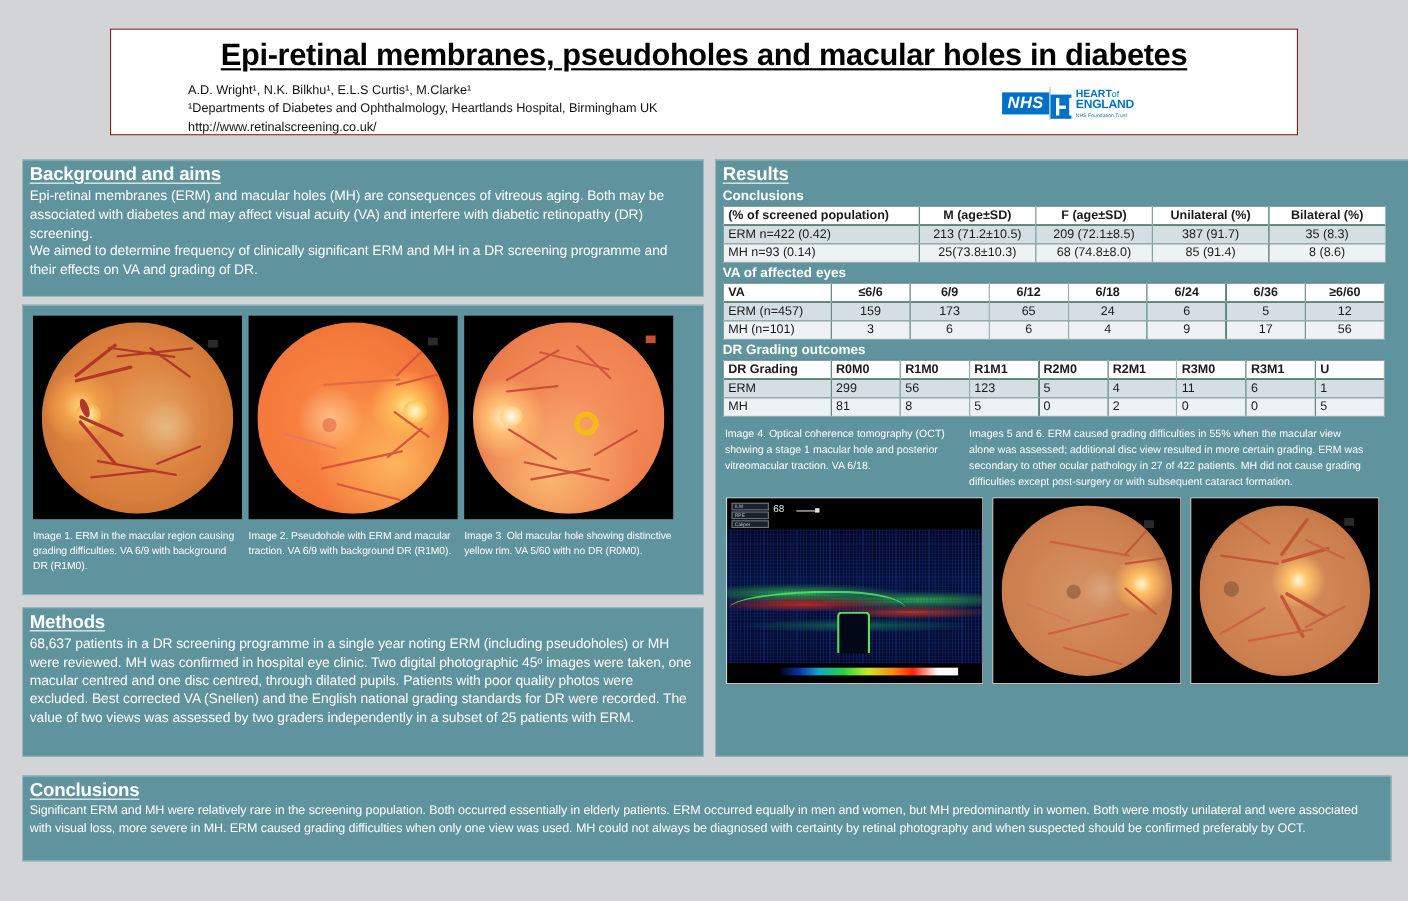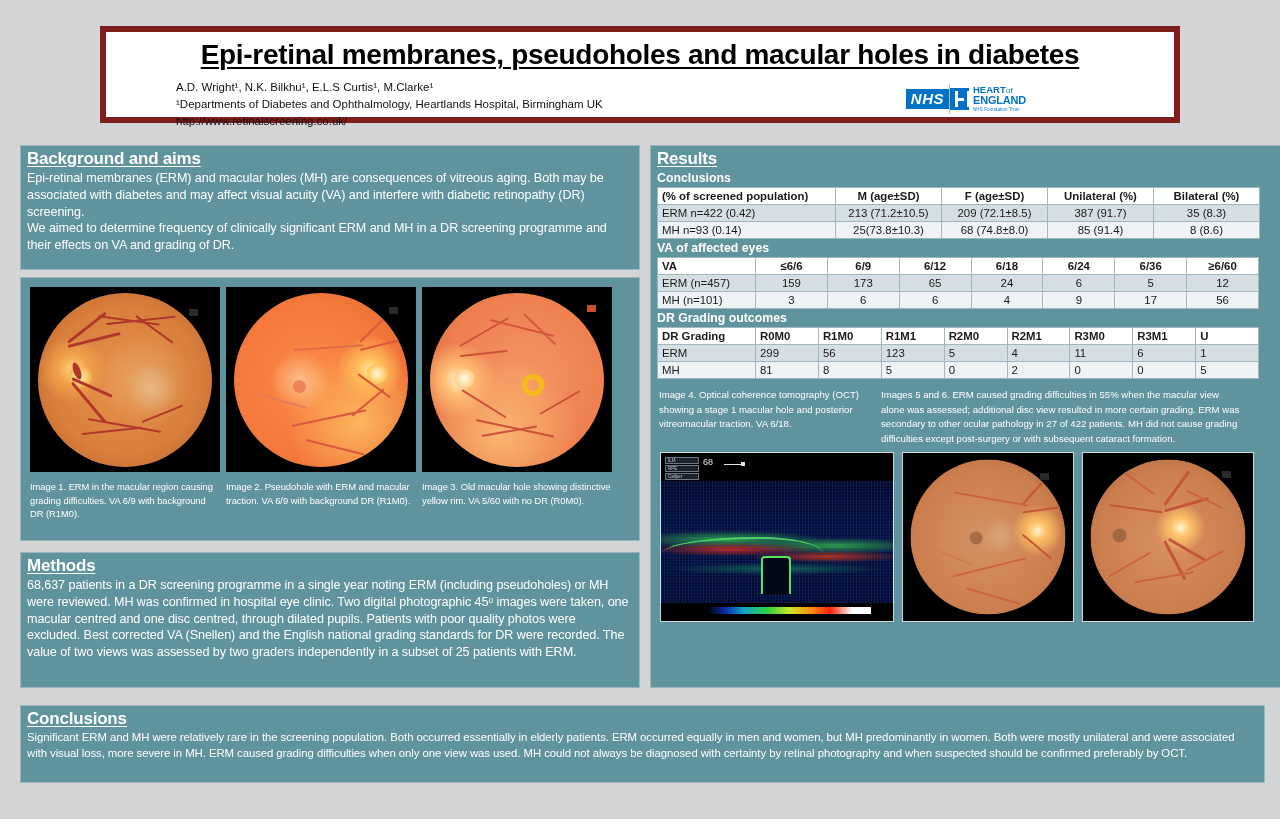--- a/index.html
+++ b/index.html
@@ -20,21 +20,21 @@
   }
 
   
   .title-banner {
     position: absolute;
     left: 100px;
     top: 26px;
     width: 1080px;
     height: 97px;
     background: #ffffff;
-    border: 6px solid #7f1d1d;
+    border: 1px solid #7f1d1d;
     box-sizing: border-box;
   }
   .title-main {
     text-align: center;
     font-size: 28px;
     font-weight: bold;
     color: #000;
     letter-spacing: -0.3px;
     margin-top: 7px;
     text-decoration: underline;
@@ -66,21 +66,21 @@
     padding: 2px 5px 2px 5px;
     line-height: 1.05;
   }
   .logo-divider {
     width: 1px;
     height: 30px;
     background: #b5b9bc;
   }
   .heoe {
     display: flex;
-    align-items: center;
+    align-items: flex-end;
     gap: 4px;
   }
   .heoe-mark {
     width: 19px;
     height: 22px;
     background: #0072c6;
     position: relative;
     flex: none;
   }
   .heoe-mark::before {

